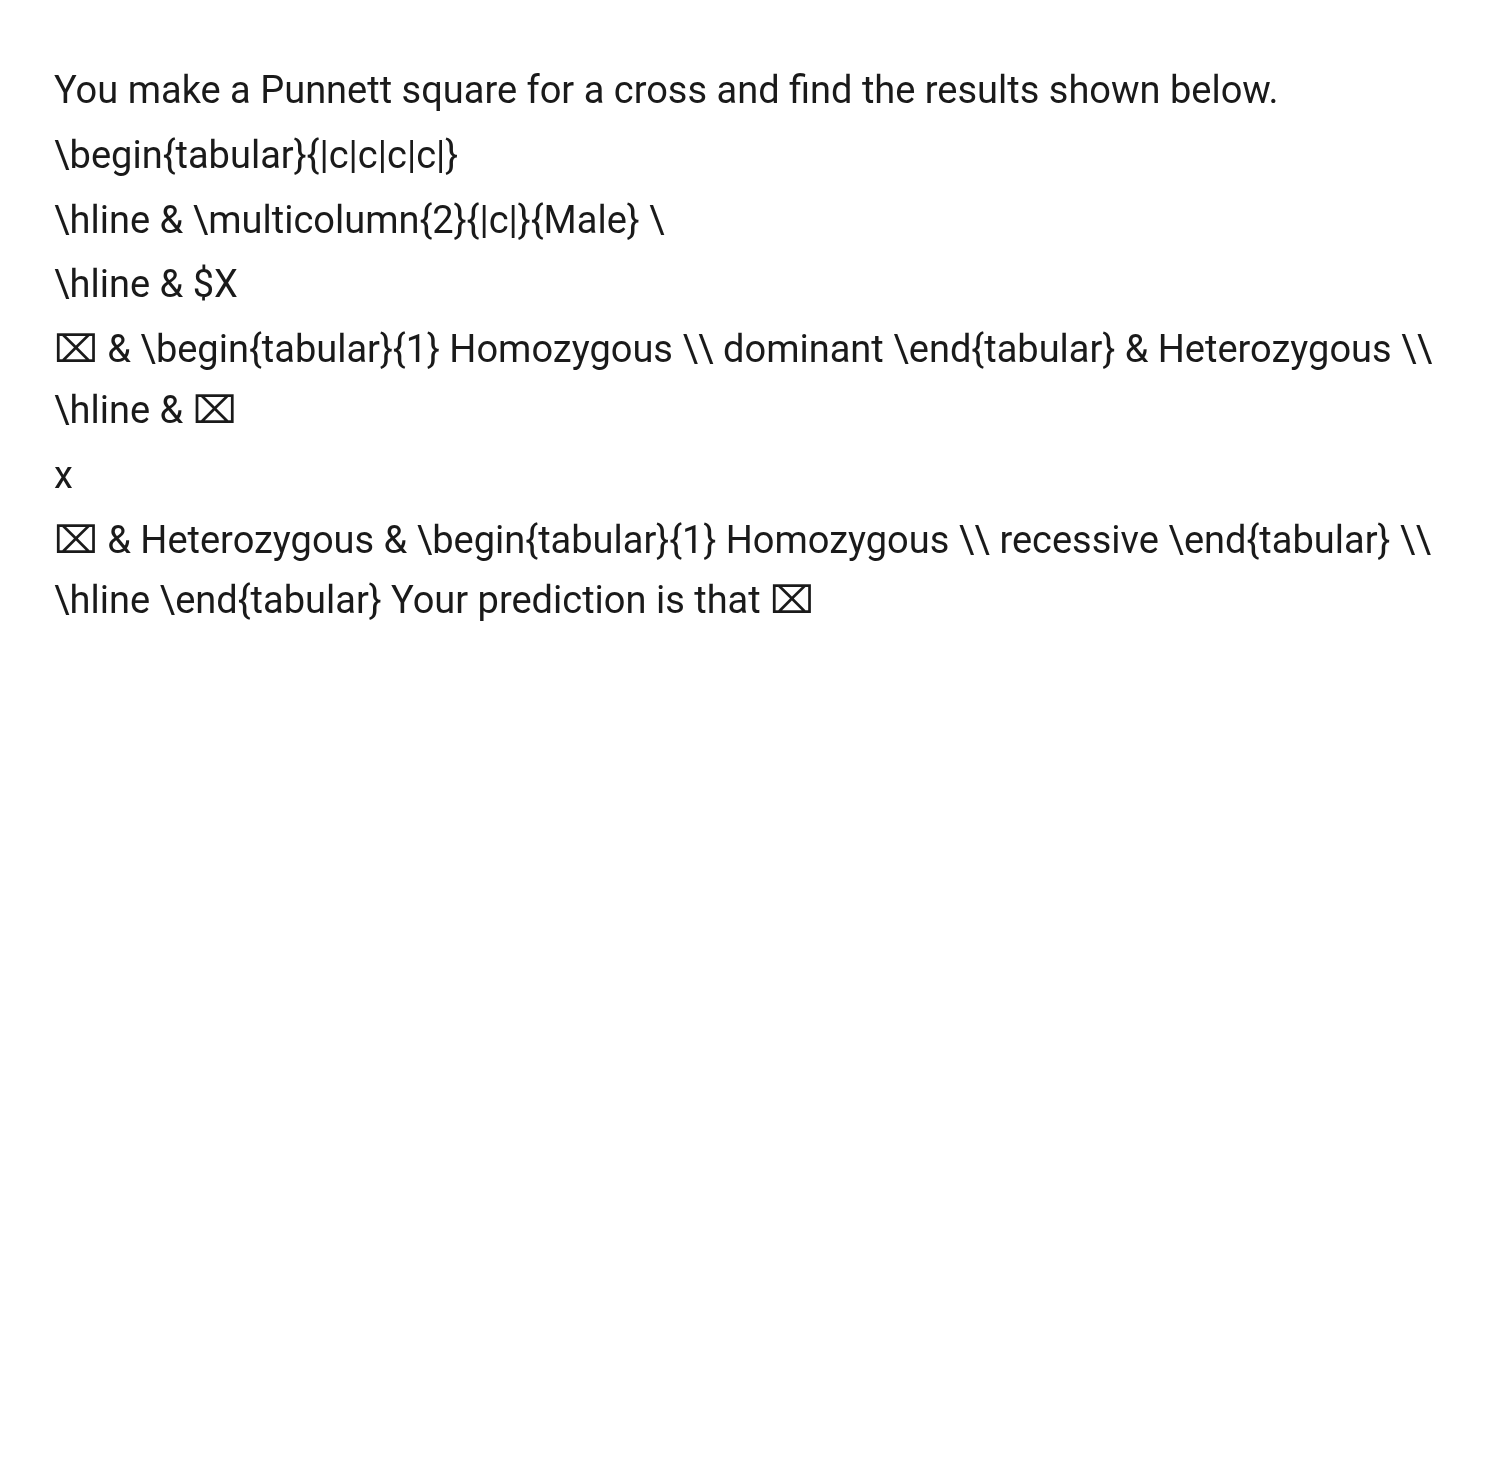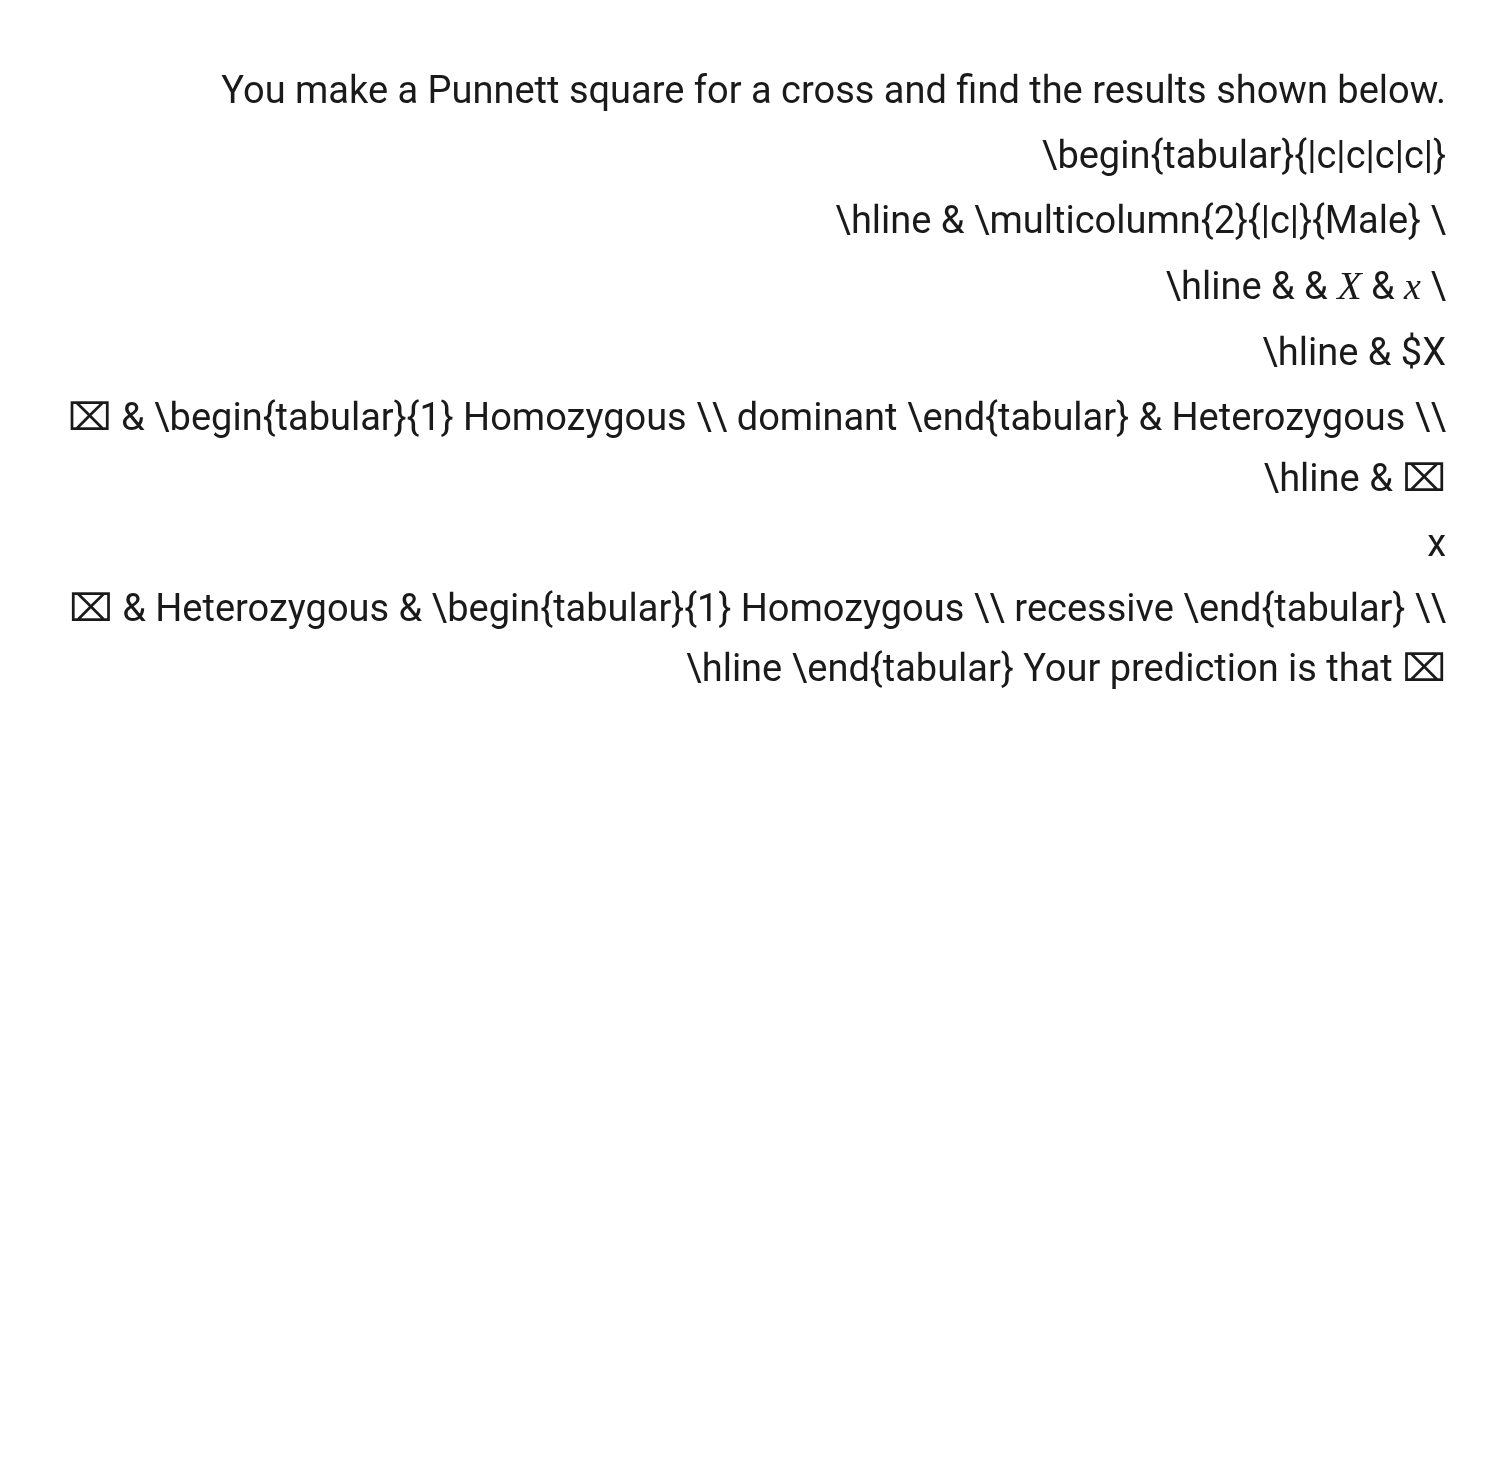--- a/index.html
+++ b/index.html
@@ -11,21 +11,20 @@
       font-family: -apple-system, BlinkMacSystemFont, "Segoe UI", Roboto, Helvetica, Arial, sans-serif;
       font-size: 38px;
       line-height: 1.6;
       color: #1a1a1a;
       padding: 60px 54px;
       width: 1500px;
       background: #ffffff;
     }
     .content {
       word-wrap: break-word;
-      text-align: right;
     }
     .para {
       margin-bottom: 4px;
     }
     .serif-italic {
       font-family: Georgia, "Times New Roman", serif;
       font-style: italic;
       font-size: 40px;
     }
     .serif-italic-lower {
@@ -45,20 +44,17 @@
       height: 22px;
     }
   </style>
 </head>
 <body>
 
 <div class="content">
   <div class="para">You make a Punnett square for a cross and find the results shown below.</div>
   <div class="para">\begin{tabular}{|c|c|c|c|}</div>
   <div class="para">\hline &amp; \multicolumn{2}{|c|}{Male} \</div>
-  <div class="para">
-    <span>\hline &amp; &amp; </span><span class="serif-italic">X</span><span> &amp; </span><span class="serif-italic-lower">x</span><span> \</span>
-  </div>
   <div class="para">\hline &amp; $X</div>
   <div class="para">⌧ &amp; \begin{tabular}{1} Homozygous \\ dominant \end{tabular} &amp; Heterozygous \\ \hline &amp; ⌧</div>
   <div class="para">x</div>
   <div class="para">⌧ &amp; Heterozygous &amp; \begin{tabular}{1} Homozygous \\ recessive \end{tabular} \\ \hline \end{tabular} Your prediction is that ⌧</div>
 </div>
 
 </body></html>

